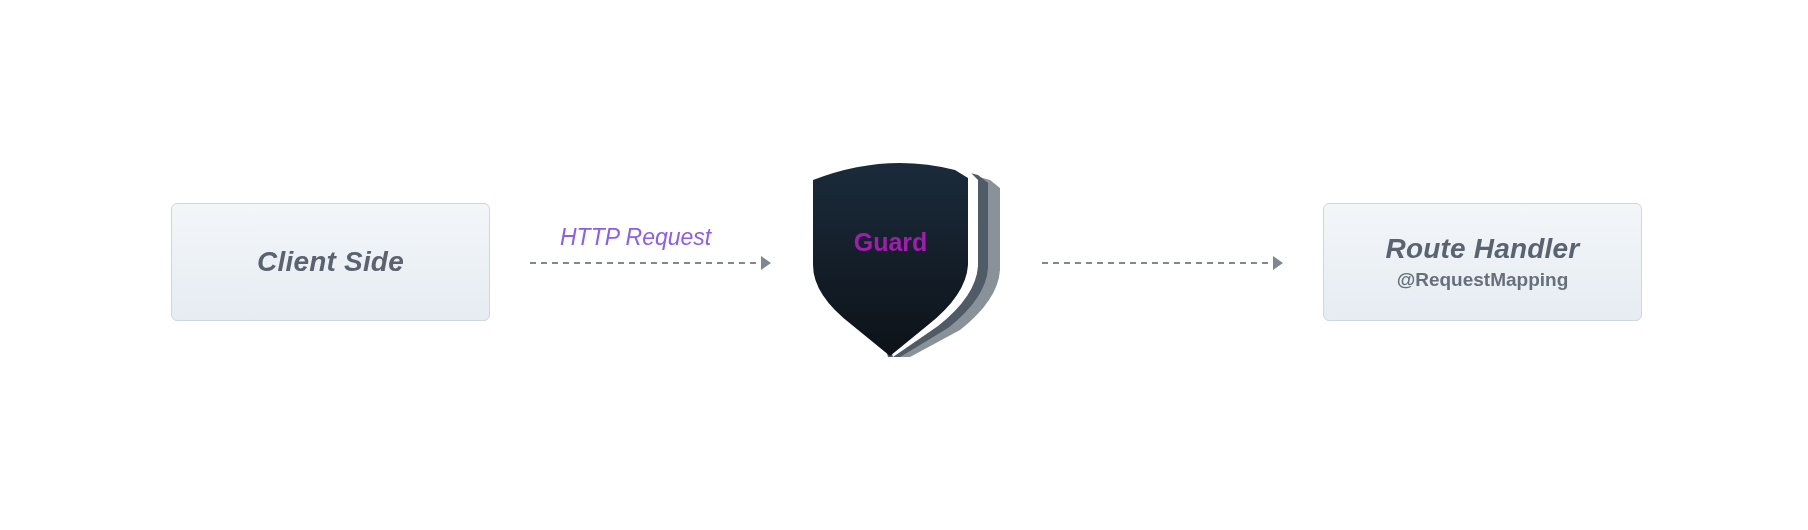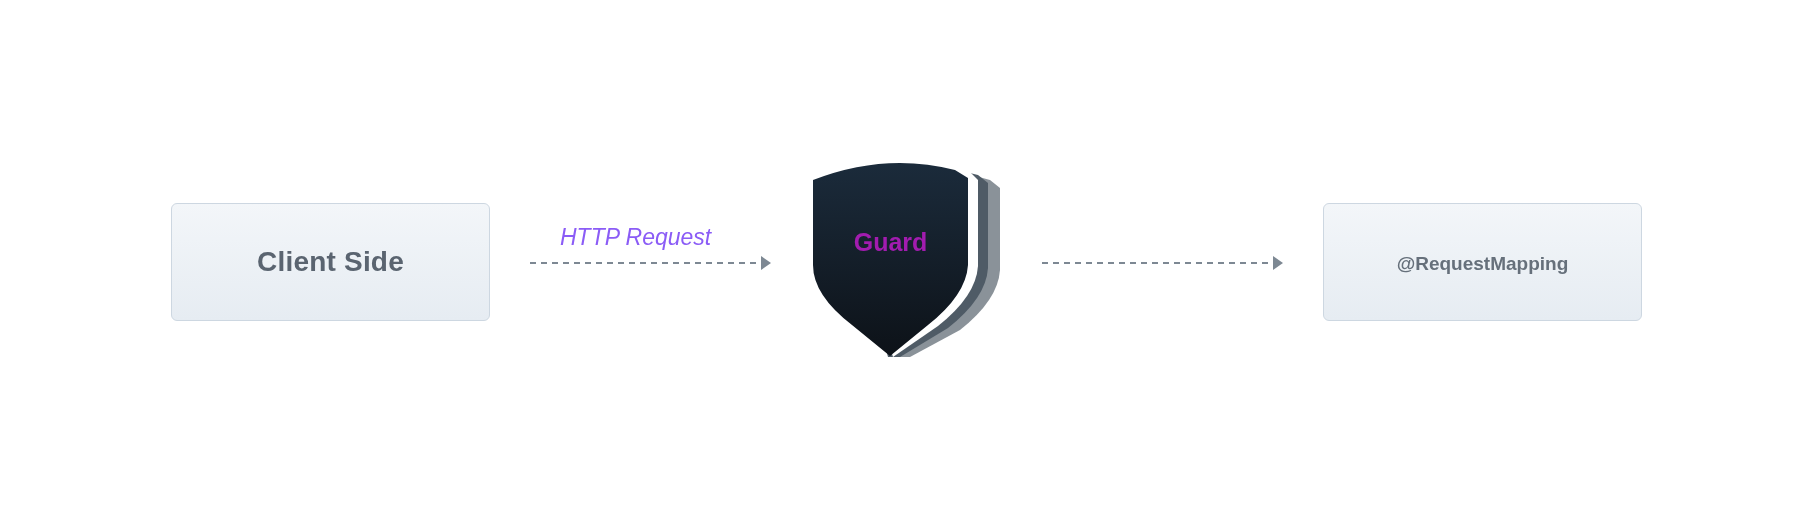--- a/index.html
+++ b/index.html
@@ -1,21 +1,21 @@
 <!DOCTYPE html>
 <html><head>
 <meta charset="utf-8">
 <style>
   html, body { margin:0; padding:0; }
   body { width:1808px; height:530px; background:#ffffff; position:relative; overflow:hidden;
          font-family:"Liberation Sans", "DejaVu Sans", sans-serif; }
   .box { position:absolute; box-sizing:border-box; border:1.5px solid #cdd7e1; border-radius:6px;
          background:linear-gradient(180deg,#f3f6f9 0%,#e6ecf2 100%);
          display:flex; flex-direction:column; align-items:center; justify-content:center; color:#5a6470; }
-  .box .title { font-weight:bold; font-size:28px; letter-spacing:0.2px; }
+  .box .title { font-weight:bold; font-size:28px; letter-spacing:0.2px;font-style:italic; }
   .box .sub { font-weight:bold; font-size:19px; margin-top:4px; color:#66707b; }
   #client { left:171px; top:203px; width:319px; height:118px; }
   #handler { left:1323px; top:203px; width:319px; height:118px; }
   .label-italic { position:absolute; font-style:italic; font-size:23px; color:#8b5cf6; }
   #http-label { left:560px; top:224px; }
   svg { position:absolute; left:0; top:0; }
   #guard-label { position:absolute; left:813px; top:228px; width:155px; text-align:center;
                  color:#a21caf; font-weight:bold; font-size:25px; }
 </style>
 </head>
@@ -50,14 +50,15 @@
     <path d="M838,170 Q910,156 978,175 L988,183 L988,268 Q986,298 948,328 L900,357 L888,357 Z" fill="#4f5b66"></path>
     <path d="M834,168 Q905,154 970,172 L978,180 L978,266 Q976,296 938,326 L893,357 Z" fill="#ffffff"></path>
 
     <path d="M813,180 Q885,152 955,170 L968,178 L968,265 Q966,295 928,325 L890,356 L852,325 Q813,295 813,265 Z" fill="url(#sg)"></path>
   </g>
 </svg>
 
 <span id="guard-label">Guard</span>
 
 <div id="handler" class="box">
+  <span class="title">Route Handler</span>
   <span class="sub">@RequestMapping</span>
 </div>
 
 </body></html>

